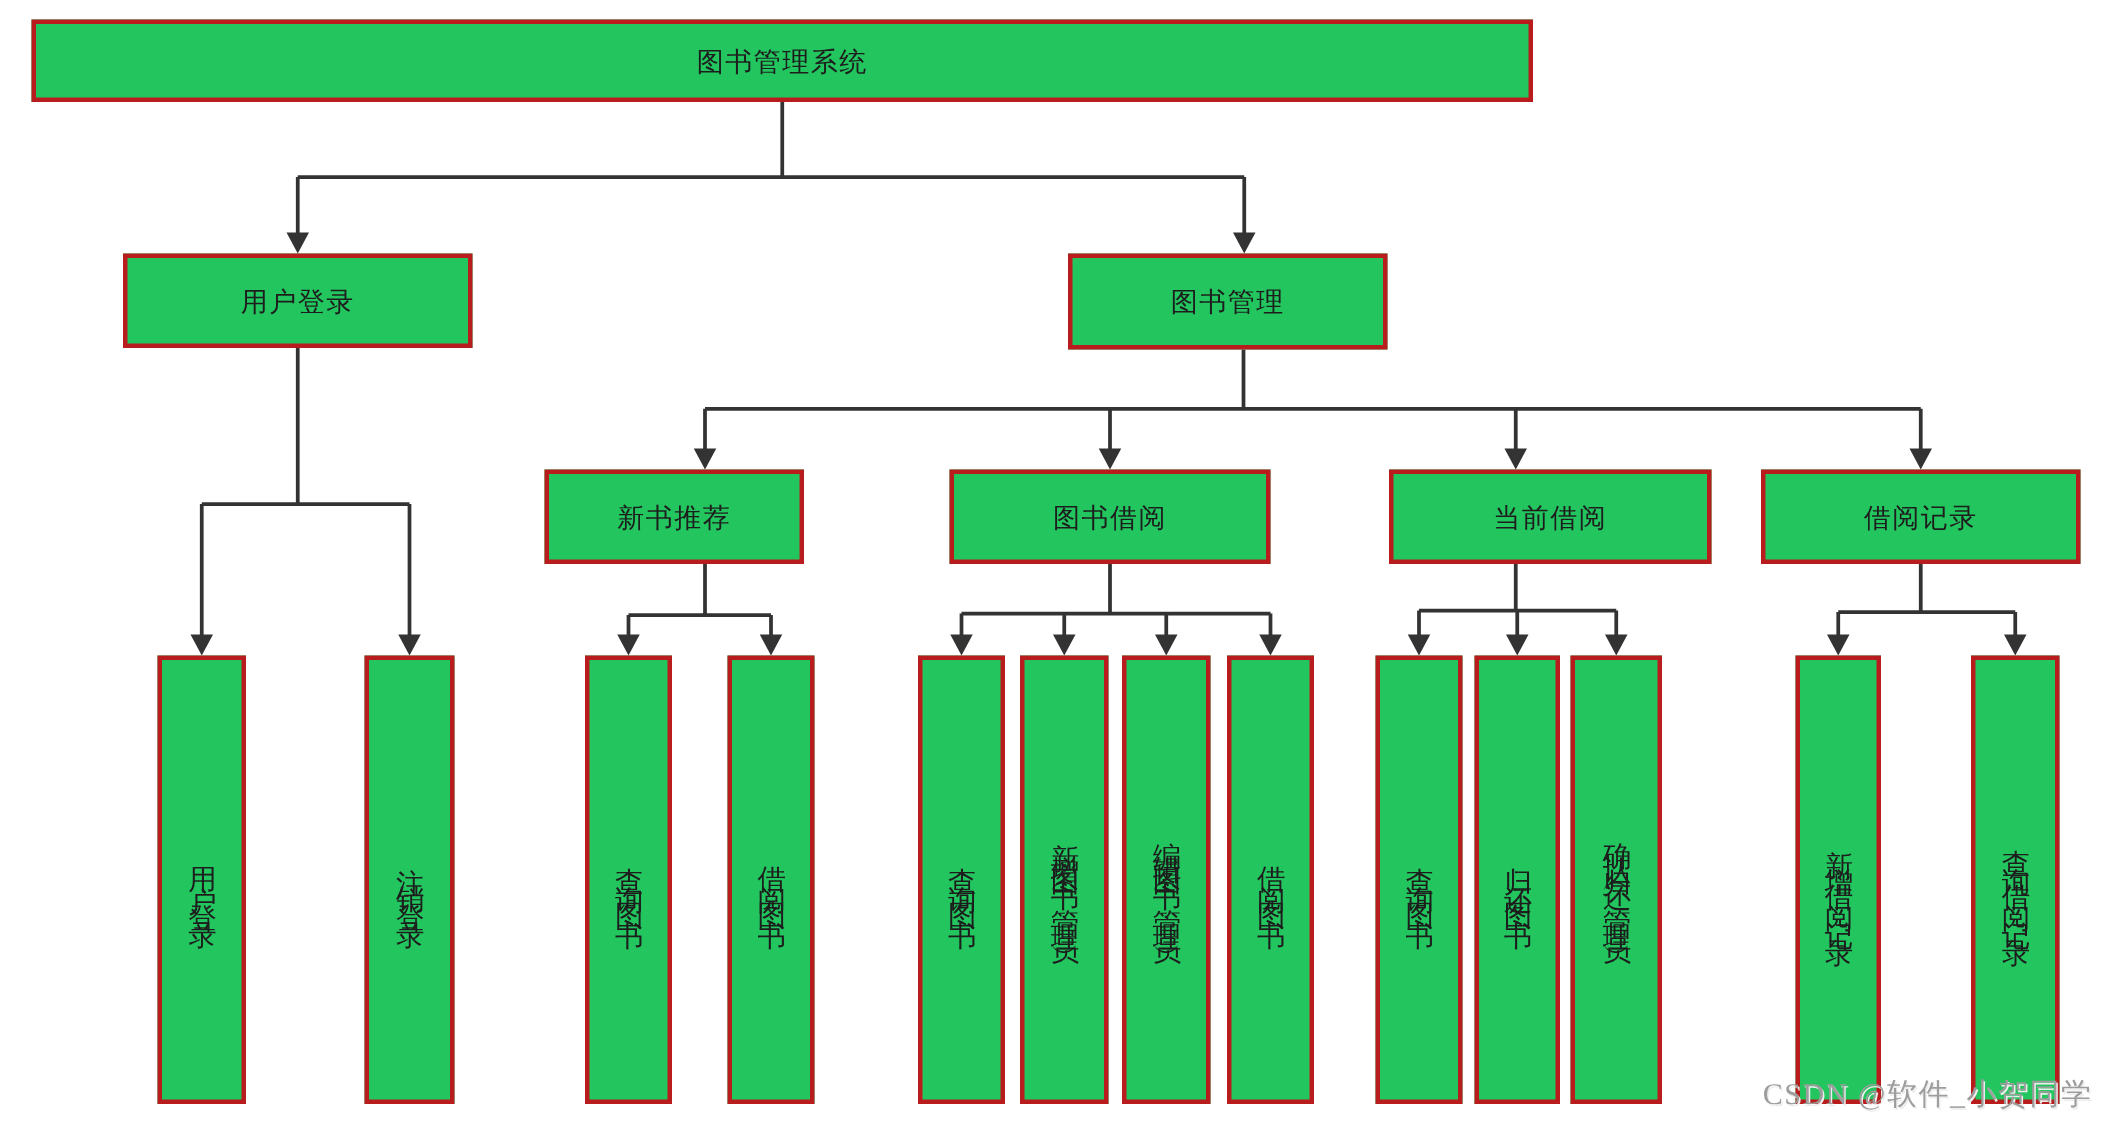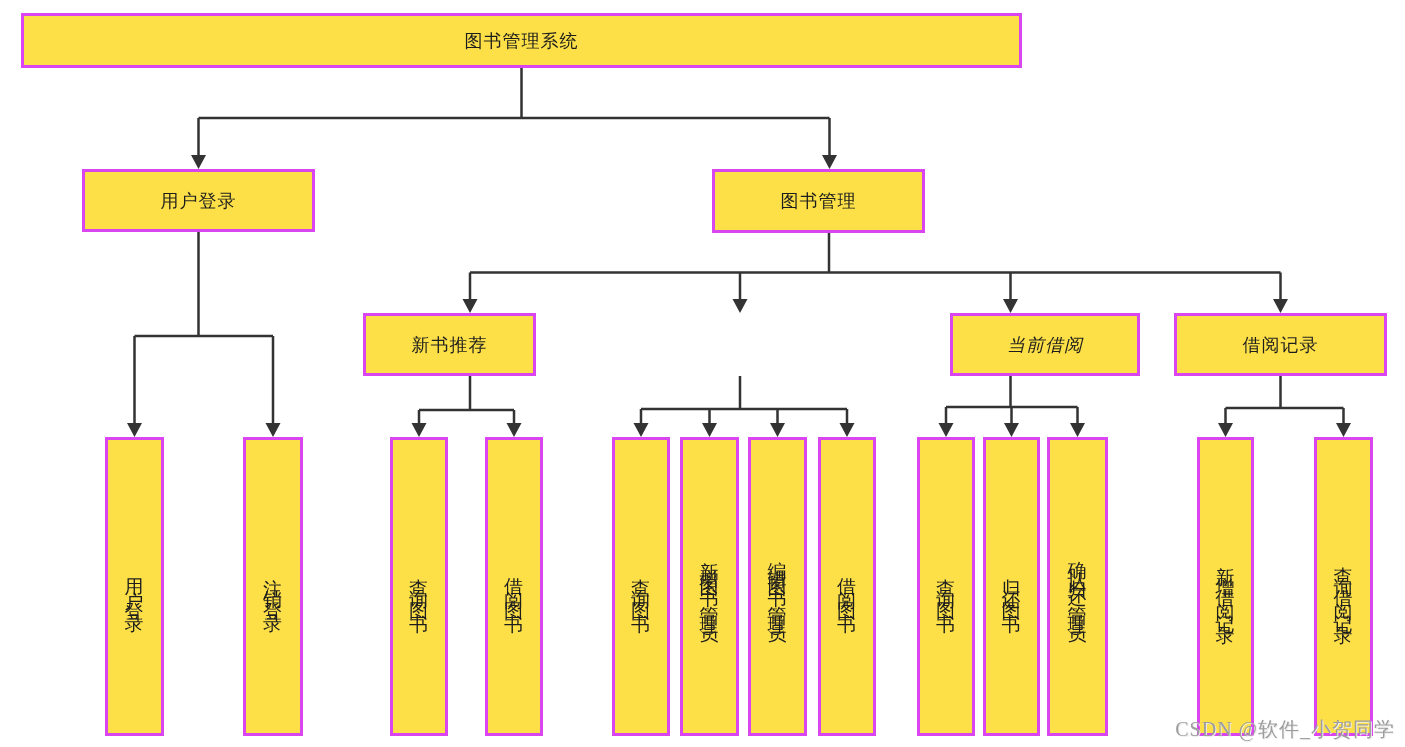--- a/index.html
+++ b/index.html
@@ -1,21 +1,21 @@
 <!DOCTYPE html>
 <html><head>
 <meta charset="utf-8">
 <style>
   html,body{margin:0;padding:0;background:#ffffff;}
   body{font-family:"Liberation Sans","DejaVu Sans",sans-serif;}
   .canvas{position:relative;width:1405px;height:747px;background:#ffffff;overflow:hidden;}
   .wires{position:absolute;left:0;top:0;width:1405px;height:747px;}
   .node{
-    position:absolute;box-sizing:border-box;background:#fde047;
-    border:3px solid #d946ef;color:#1d1d1d;
+    position:absolute;box-sizing:border-box;background:#22c55e;
+    border:3px solid #b91c1c;color:#1d1d1d;
     display:flex;align-items:center;justify-content:center;
     font-size:18px;letter-spacing:1px;white-space:nowrap;
   }
   .vnode{
     writing-mode:vertical-rl;text-orientation:mixed;
     font-size:19px;letter-spacing:12px;line-height:1;
   }
   .vnode.tight{letter-spacing:9px;}
   .watermark{
     position:absolute;right:10px;bottom:4px;z-index:5;
@@ -58,21 +58,22 @@
       M1218 423 L1233 423 L1225.5 437 Z
       M1336 423 L1351 423 L1343.5 437 Z"></path>
   </svg>
 
   <div class="node" style="left:21px;top:13px;width:1001px;height:55px;">图书管理系统</div>
 
   <div class="node" style="left:82px;top:169px;width:233px;height:63px;">用户登录</div>
   <div class="node" style="left:712px;top:169px;width:213px;height:64px;">图书管理</div>
 
   <div class="node" style="left:363px;top:313px;width:173px;height:63px;">新书推荐</div>
-  <div class="node" style="left:950px;top:313px;width:190px;height:63px;font-style:italic;">当前借阅</div>
+  <div class="node" style="left:633px;top:313px;width:214px;height:63px;">图书借阅</div>
+  <div class="node" style="left:926px;top:313px;width:215px;height:63px;">当前借阅</div>
   <div class="node" style="left:1174px;top:313px;width:213px;height:63px;">借阅记录</div>
 
   <div class="node vnode" style="left:105px;top:437px;width:59px;height:299px;">用户登录</div>
   <div class="node vnode" style="left:243px;top:437px;width:60px;height:299px;">注销登录</div>
 
   <div class="node vnode" style="left:390px;top:437px;width:58px;height:299px;">查询图书</div>
   <div class="node vnode" style="left:485px;top:437px;width:58px;height:299px;">借阅图书</div>
 
   <div class="node vnode" style="left:612px;top:437px;width:58px;height:299px;">查询图书</div>
   <div class="node vnode tight" style="left:680px;top:437px;width:59px;height:299px;">新增图书（管理员）</div>

